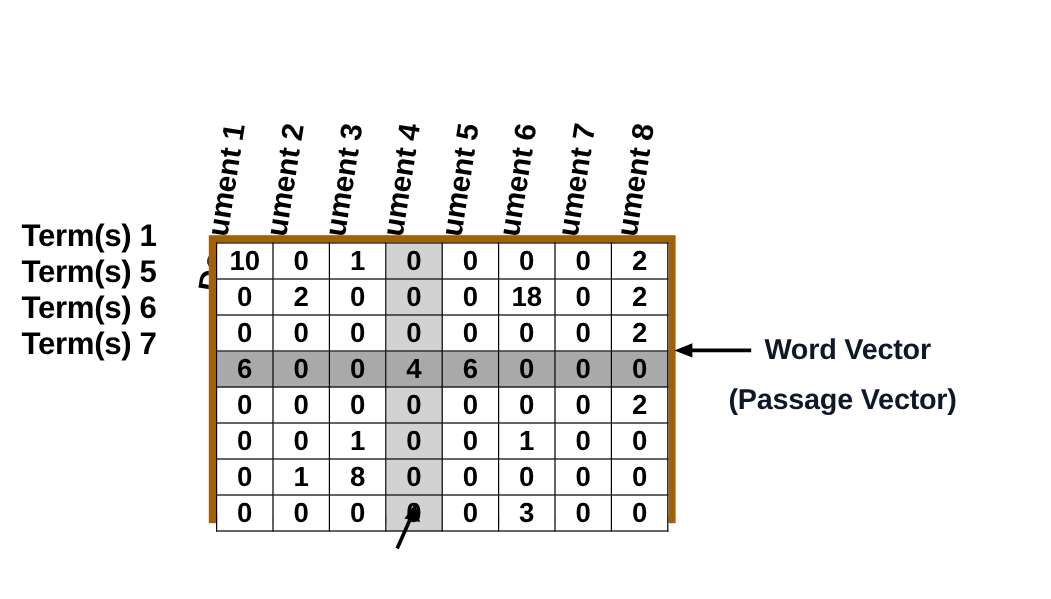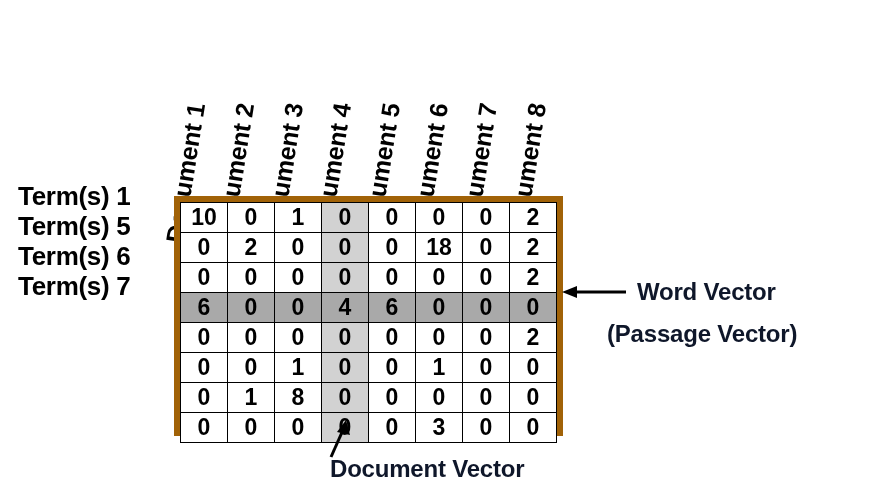--- a/index.html
+++ b/index.html
@@ -272,15 +272,14 @@
     <line x1="66" y1="14" x2="14" y2="14" stroke="#000000" stroke-width="3"></line>
     <polygon points="2,14 17,8 17,20" fill="#000000"></polygon>
   </svg>
   <div id="word-vector-label" class="annot-text">Word Vector</div>
   <div id="passage-vector-label" class="annot-text">(Passage Vector)</div>
 
   <svg id="arrow-document-vector" class="arrow-svg" viewBox="0 0 45 42">
     <line x1="11" y1="39" x2="23" y2="12" stroke="#000000" stroke-width="3"></line>
     <polygon points="26,2 17,14 30,17" fill="#000000"></polygon>
   </svg>
-  <div id="document-vector-label" class="annot-text">Document Vector</div>
 
 </div>
 
 </body></html>

